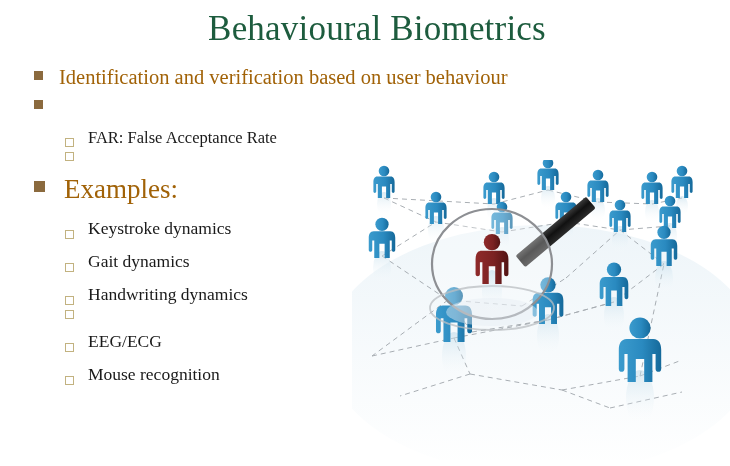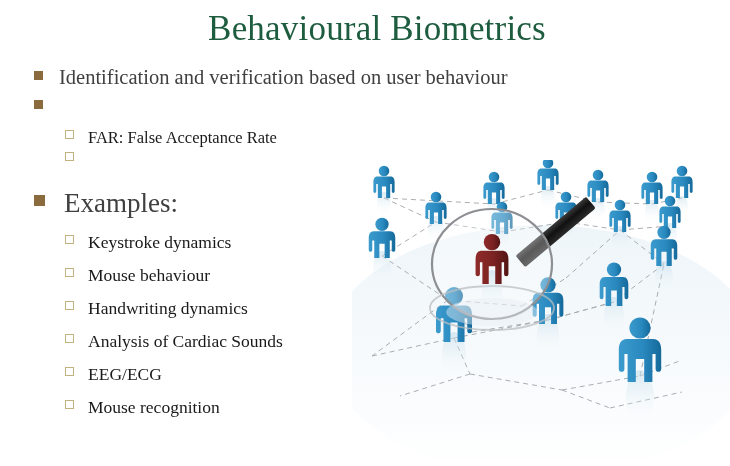--- a/index.html
+++ b/index.html
@@ -40,29 +40,29 @@
     position: absolute;
     top: 62px;
     left: 34px;
     width: 620px;
   }
 
   .lvl1 {
     position: relative;
     display: flex;
     align-items: baseline;
-    color: #404040;
+    color: #a16207;
     font-size: 20.5px;
     line-height: 30px;
     margin-bottom: 12px;
   }
   .lvl1.big {
     font-size: 27px;
     line-height: 38px;
-    margin-top: 20px;
+    margin-top: 6px;
     margin-bottom: 6px;
   }
   .bullet-sq {
     flex: 0 0 auto;
     width: 9px;
     height: 9px;
     background: #8b6a3e;
     margin-right: 16px;
     position: relative;
     top: -4px;
@@ -74,21 +74,21 @@
     top: -6px;
   }
   .lvl1 .txt { white-space: nowrap; }
 
   .sub-list {
     margin-left: 31px;
   }
   .lvl2 {
     position: relative;
     display: flex;
-    align-items: center;
+    align-items: flex-end;
     color: #1a1a1a;
     font-size: 16.5px;
     line-height: 25px;
     margin-bottom: 5px;
   }
   .bullet-hollow {
     flex: 0 0 auto;
     width: 7px;
     height: 7px;
     border: 1.3px solid #c2b280;
@@ -149,29 +149,28 @@
       <span class="txt">Examples:</span>
     </div>
 
     <div class="sub-list examples">
       <div class="lvl2">
         <span class="bullet-hollow"></span>
         <span class="txt">Keystroke dynamics</span>
       </div>
       <div class="lvl2">
         <span class="bullet-hollow"></span>
-        <span class="txt">Mouse behaviour</span>
+        <span class="txt">Gait dynamics</span>
       </div>
       <div class="lvl2">
         <span class="bullet-hollow"></span>
         <span class="txt">Handwriting dynamics</span>
       </div>
       <div class="lvl2">
         <span class="bullet-hollow"></span>
-        <span class="txt">Analysis of Cardiac Sounds</span>
       </div>
       <div class="lvl2">
         <span class="bullet-hollow"></span>
         <span class="txt">EEG/ECG</span>
       </div>
       <div class="lvl2">
         <span class="bullet-hollow"></span>
         <span class="txt">Mouse recognition</span>
       </div>
     </div>

